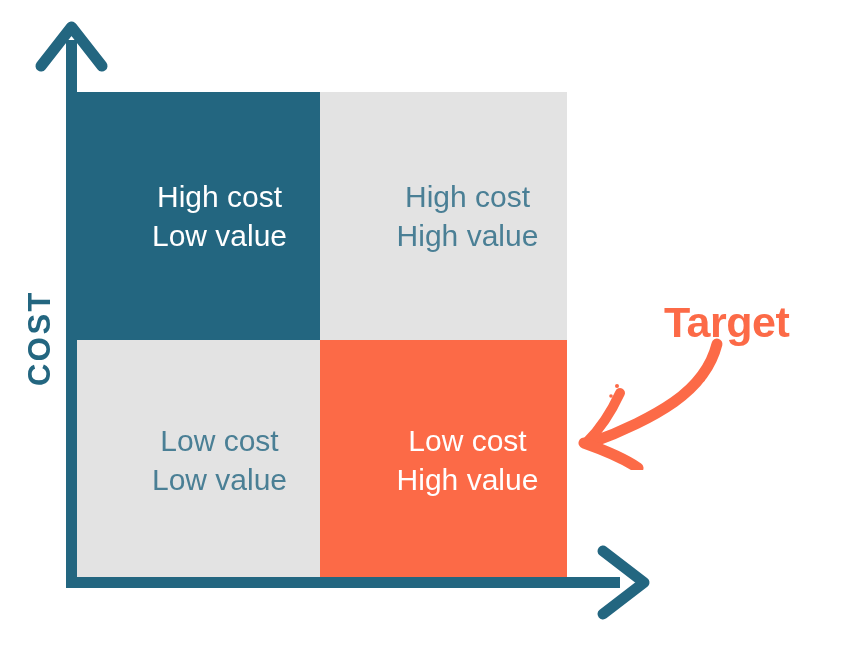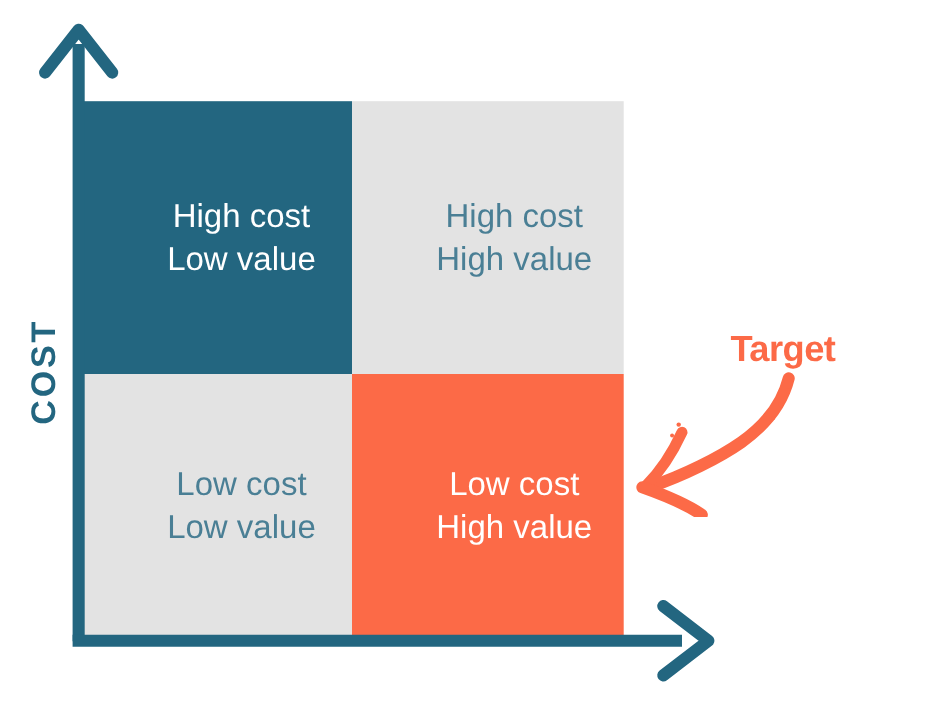--- a/index.html
+++ b/index.html
@@ -82,21 +82,21 @@
     font-weight: bold;
     letter-spacing: 2.5px;
   }
 
   
   #target-label {
     position: absolute;
     left: 664px;
     top: 298px;
     color: #fc6a47;
-    font-size: 33px;
+    font-size: 43px;
     font-weight: bold;
     letter-spacing: -0.5px;
     white-space: nowrap;
   }
   #target-arrow {
     position: absolute;
     left: 570px;
     top: 330px;
     width: 170px;
     height: 140px;

